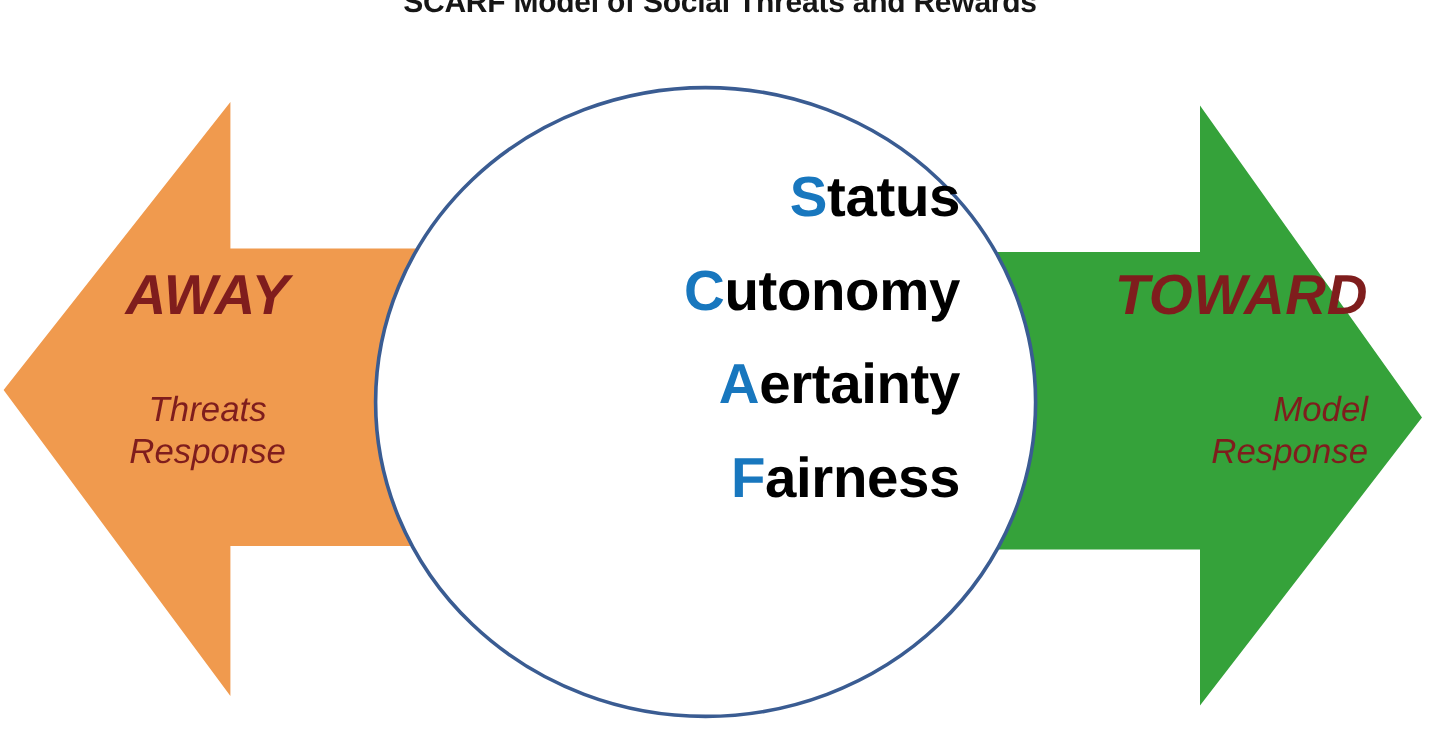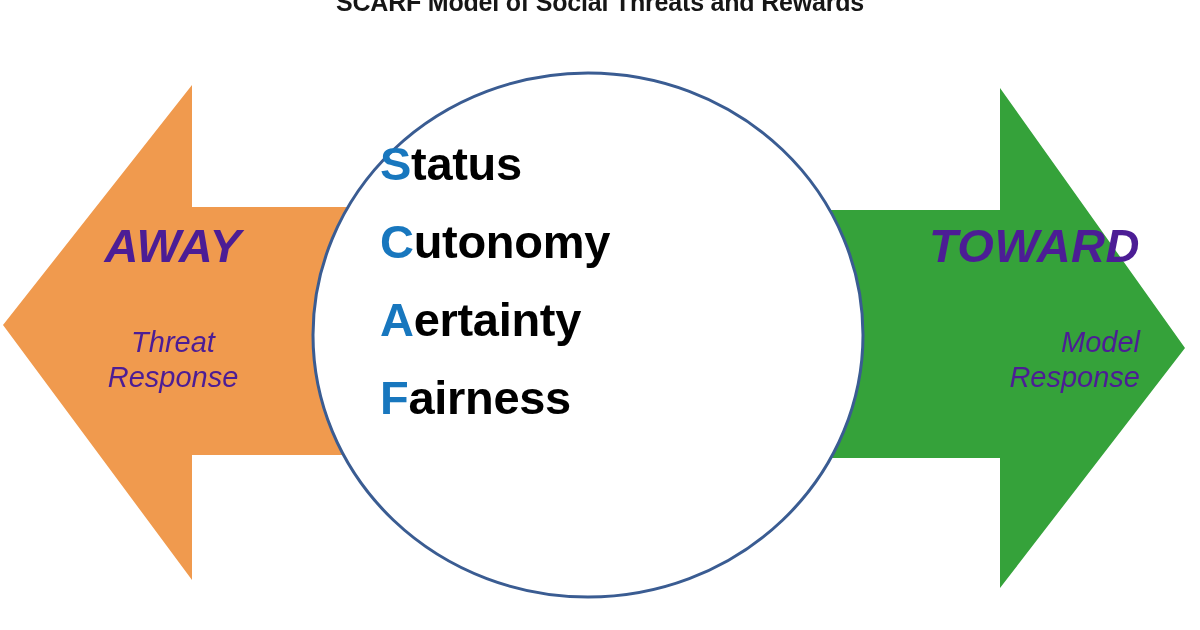--- a/index.html
+++ b/index.html
@@ -38,21 +38,21 @@
     top: 0;
     left: 0;
     width: 1200px;
     height: 630px;
   }
 
   
   .arrow-text {
     position: absolute;
     text-align: center;
-    color: #4c1d95;
+    color: #7f1d1d;
     user-select: none;
   }
   .arrow-heading {
     font-size: 47px;
     font-weight: bold;
     font-style: italic;
     letter-spacing: 0.5px;
     line-height: 1;
   }
   .arrow-sub {
@@ -82,20 +82,21 @@
     width: 420px;
   }
   .scarf-word {
     font-size: 47px;
     font-weight: 600;
     color: #000000;
     line-height: 1;
     margin-bottom: 31px;
     white-space: nowrap;
     letter-spacing: -0.3px;
+    text-align: right;
   }
   .scarf-word:last-child {
     margin-bottom: 16px;
   }
   .scarf-initial {
     color: #1877be;
     font-weight: bold;
   }
 </style>
 </head>
@@ -110,21 +111,21 @@
     <polygon points="3,325 192,85 192,207 410,207 410,455 192,455 192,580" fill="#f09a4e"></polygon>
 
     <polygon points="1185,348 1000,88 1000,210 778,210 778,458 1000,458 1000,588" fill="#35a23a"></polygon>
 
     <ellipse cx="588" cy="335" rx="275" ry="262" fill="#ffffff" stroke="#3a5c92" stroke-width="3"></ellipse>
   </svg>
 
   <div id="away-text" class="arrow-text">
     <div class="arrow-heading">AWAY</div>
     <div class="arrow-sub">
-      <div>Threat</div>
+      <div>Threats</div>
       <div>Response</div>
     </div>
   </div>
 
   <div id="toward-text" class="arrow-text">
     <div class="arrow-heading">TOWARD</div>
     <div class="arrow-sub">
       <div>Model</div>
       <div>Response</div>
     </div>

